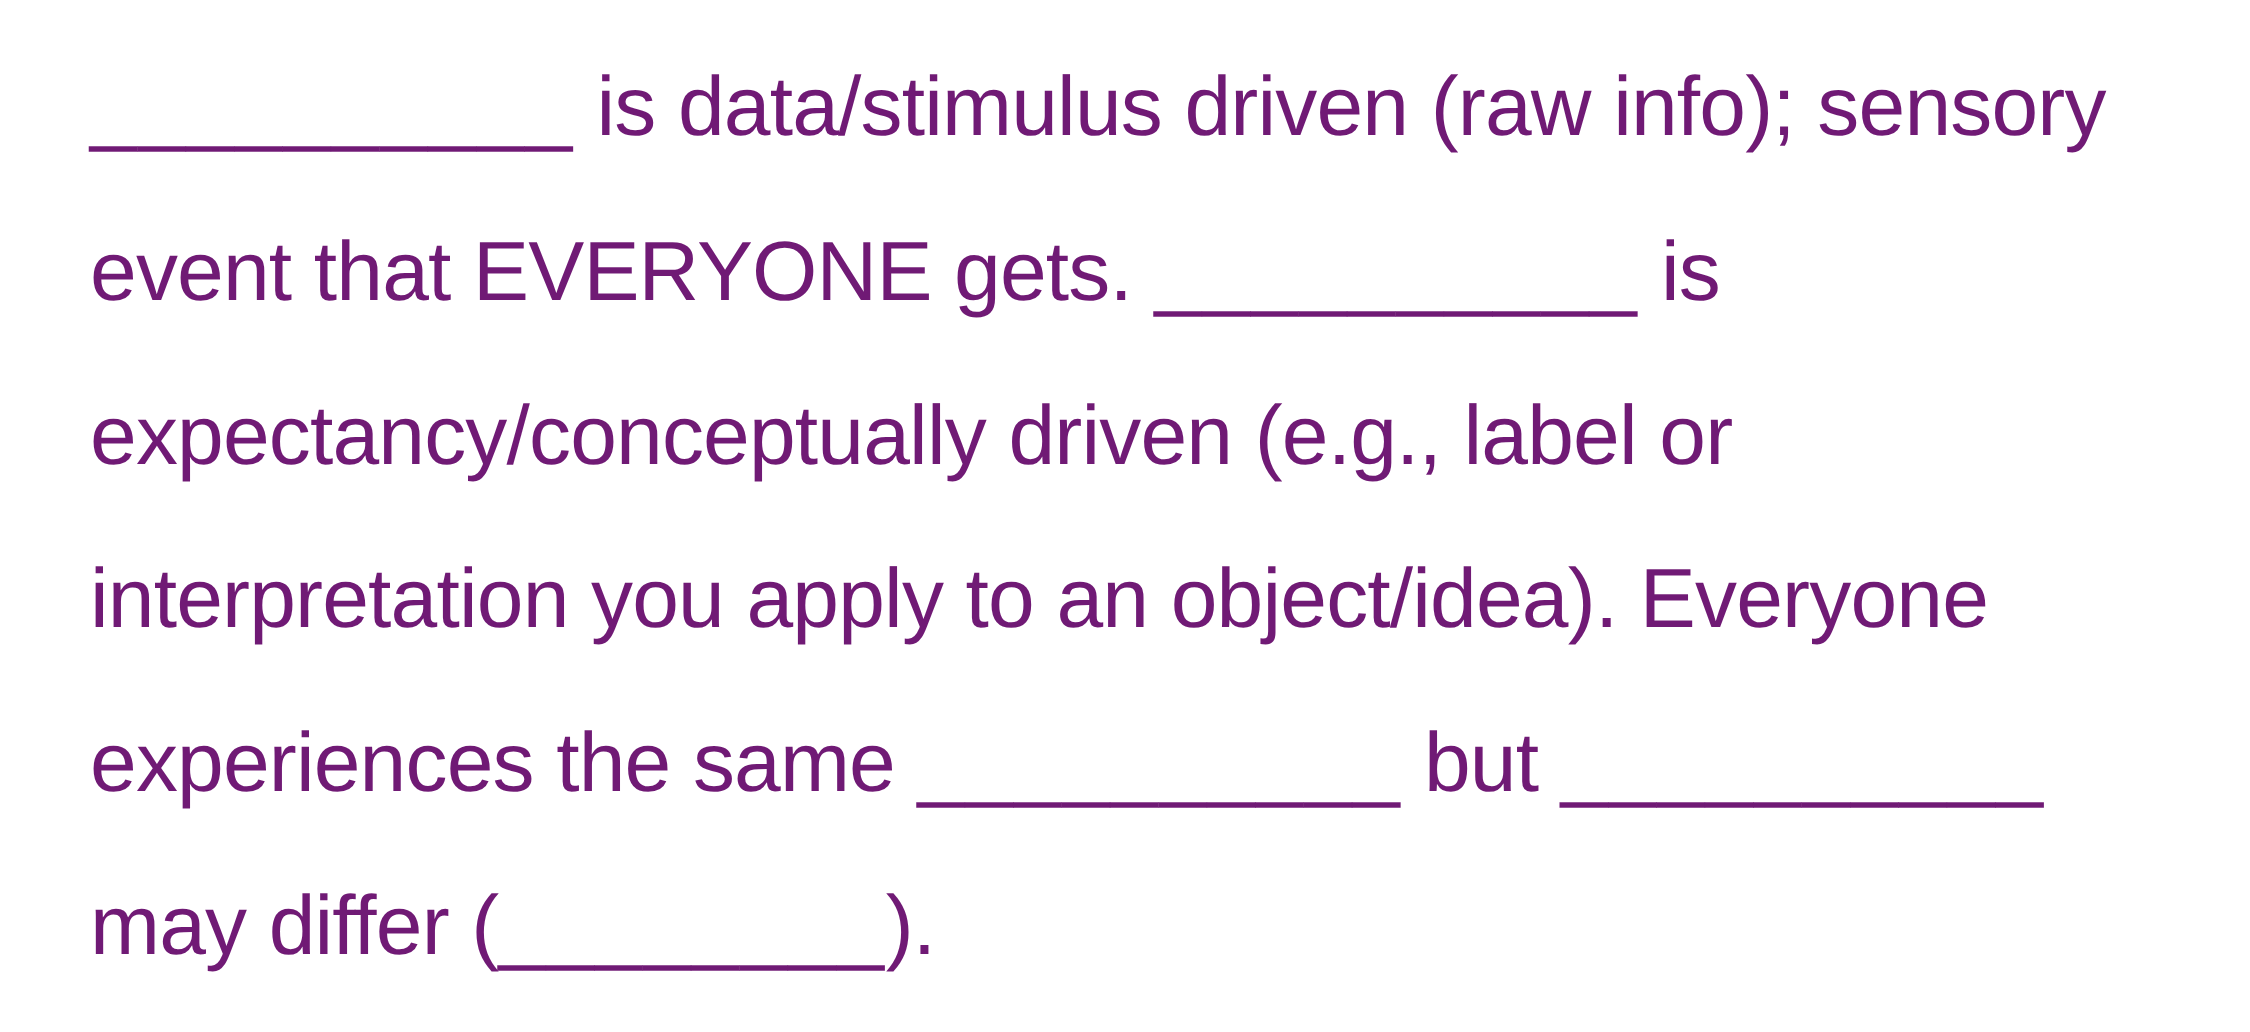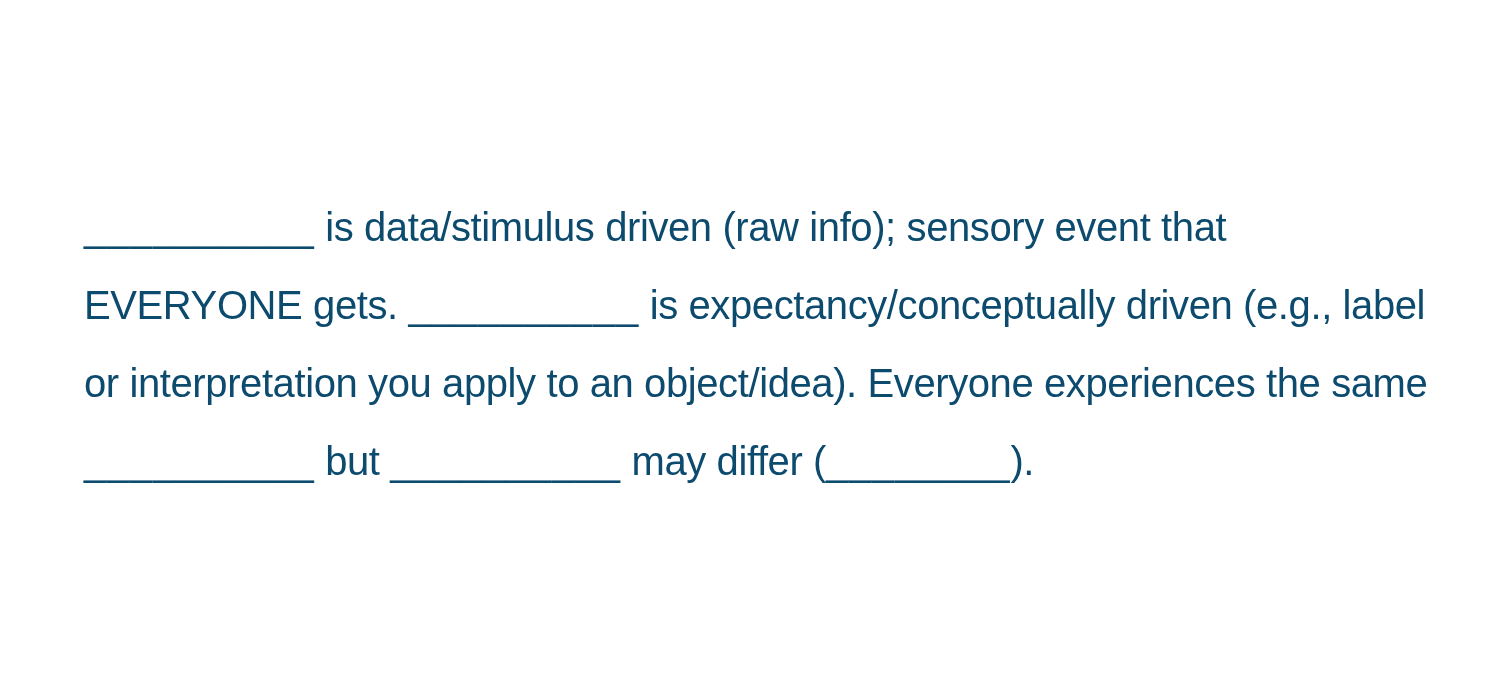--- a/index.html
+++ b/index.html
@@ -11,27 +11,26 @@
       width: 1500px;
       height: 688px;
       background: #ffffff;
       font-family: -apple-system, BlinkMacSystemFont, "Segoe UI", Helvetica, Arial, sans-serif;
       display: flex;
       align-items: center;
       justify-content: flex-start;
       padding: 40px 60px;
     }
     .content {
-      font-size: 40px;
+      font-size: 56px;
       line-height: 1.95;
-      color: #0c4a6e;
+      color: #701a75;
       font-weight: 400;
       letter-spacing: -0.01em;
       max-width: 1400px;
-      margin-left: 24px;
     }
     .blank {
       letter-spacing: 0.02em;
     }
   </style>
 </head>
 <body>
 
 <div class="content">
   <span class="blank">__________</span><span> is data/stimulus driven (raw info); sensory event that EVERYONE gets. </span><span class="blank">__________</span><span> is expectancy/conceptually driven (e.g., label or interpretation you apply to an object/idea). Everyone experiences the same </span><span class="blank">__________</span><span> but </span><span class="blank">__________</span><span> may differ (</span><span class="blank">________</span><span>).</span>

